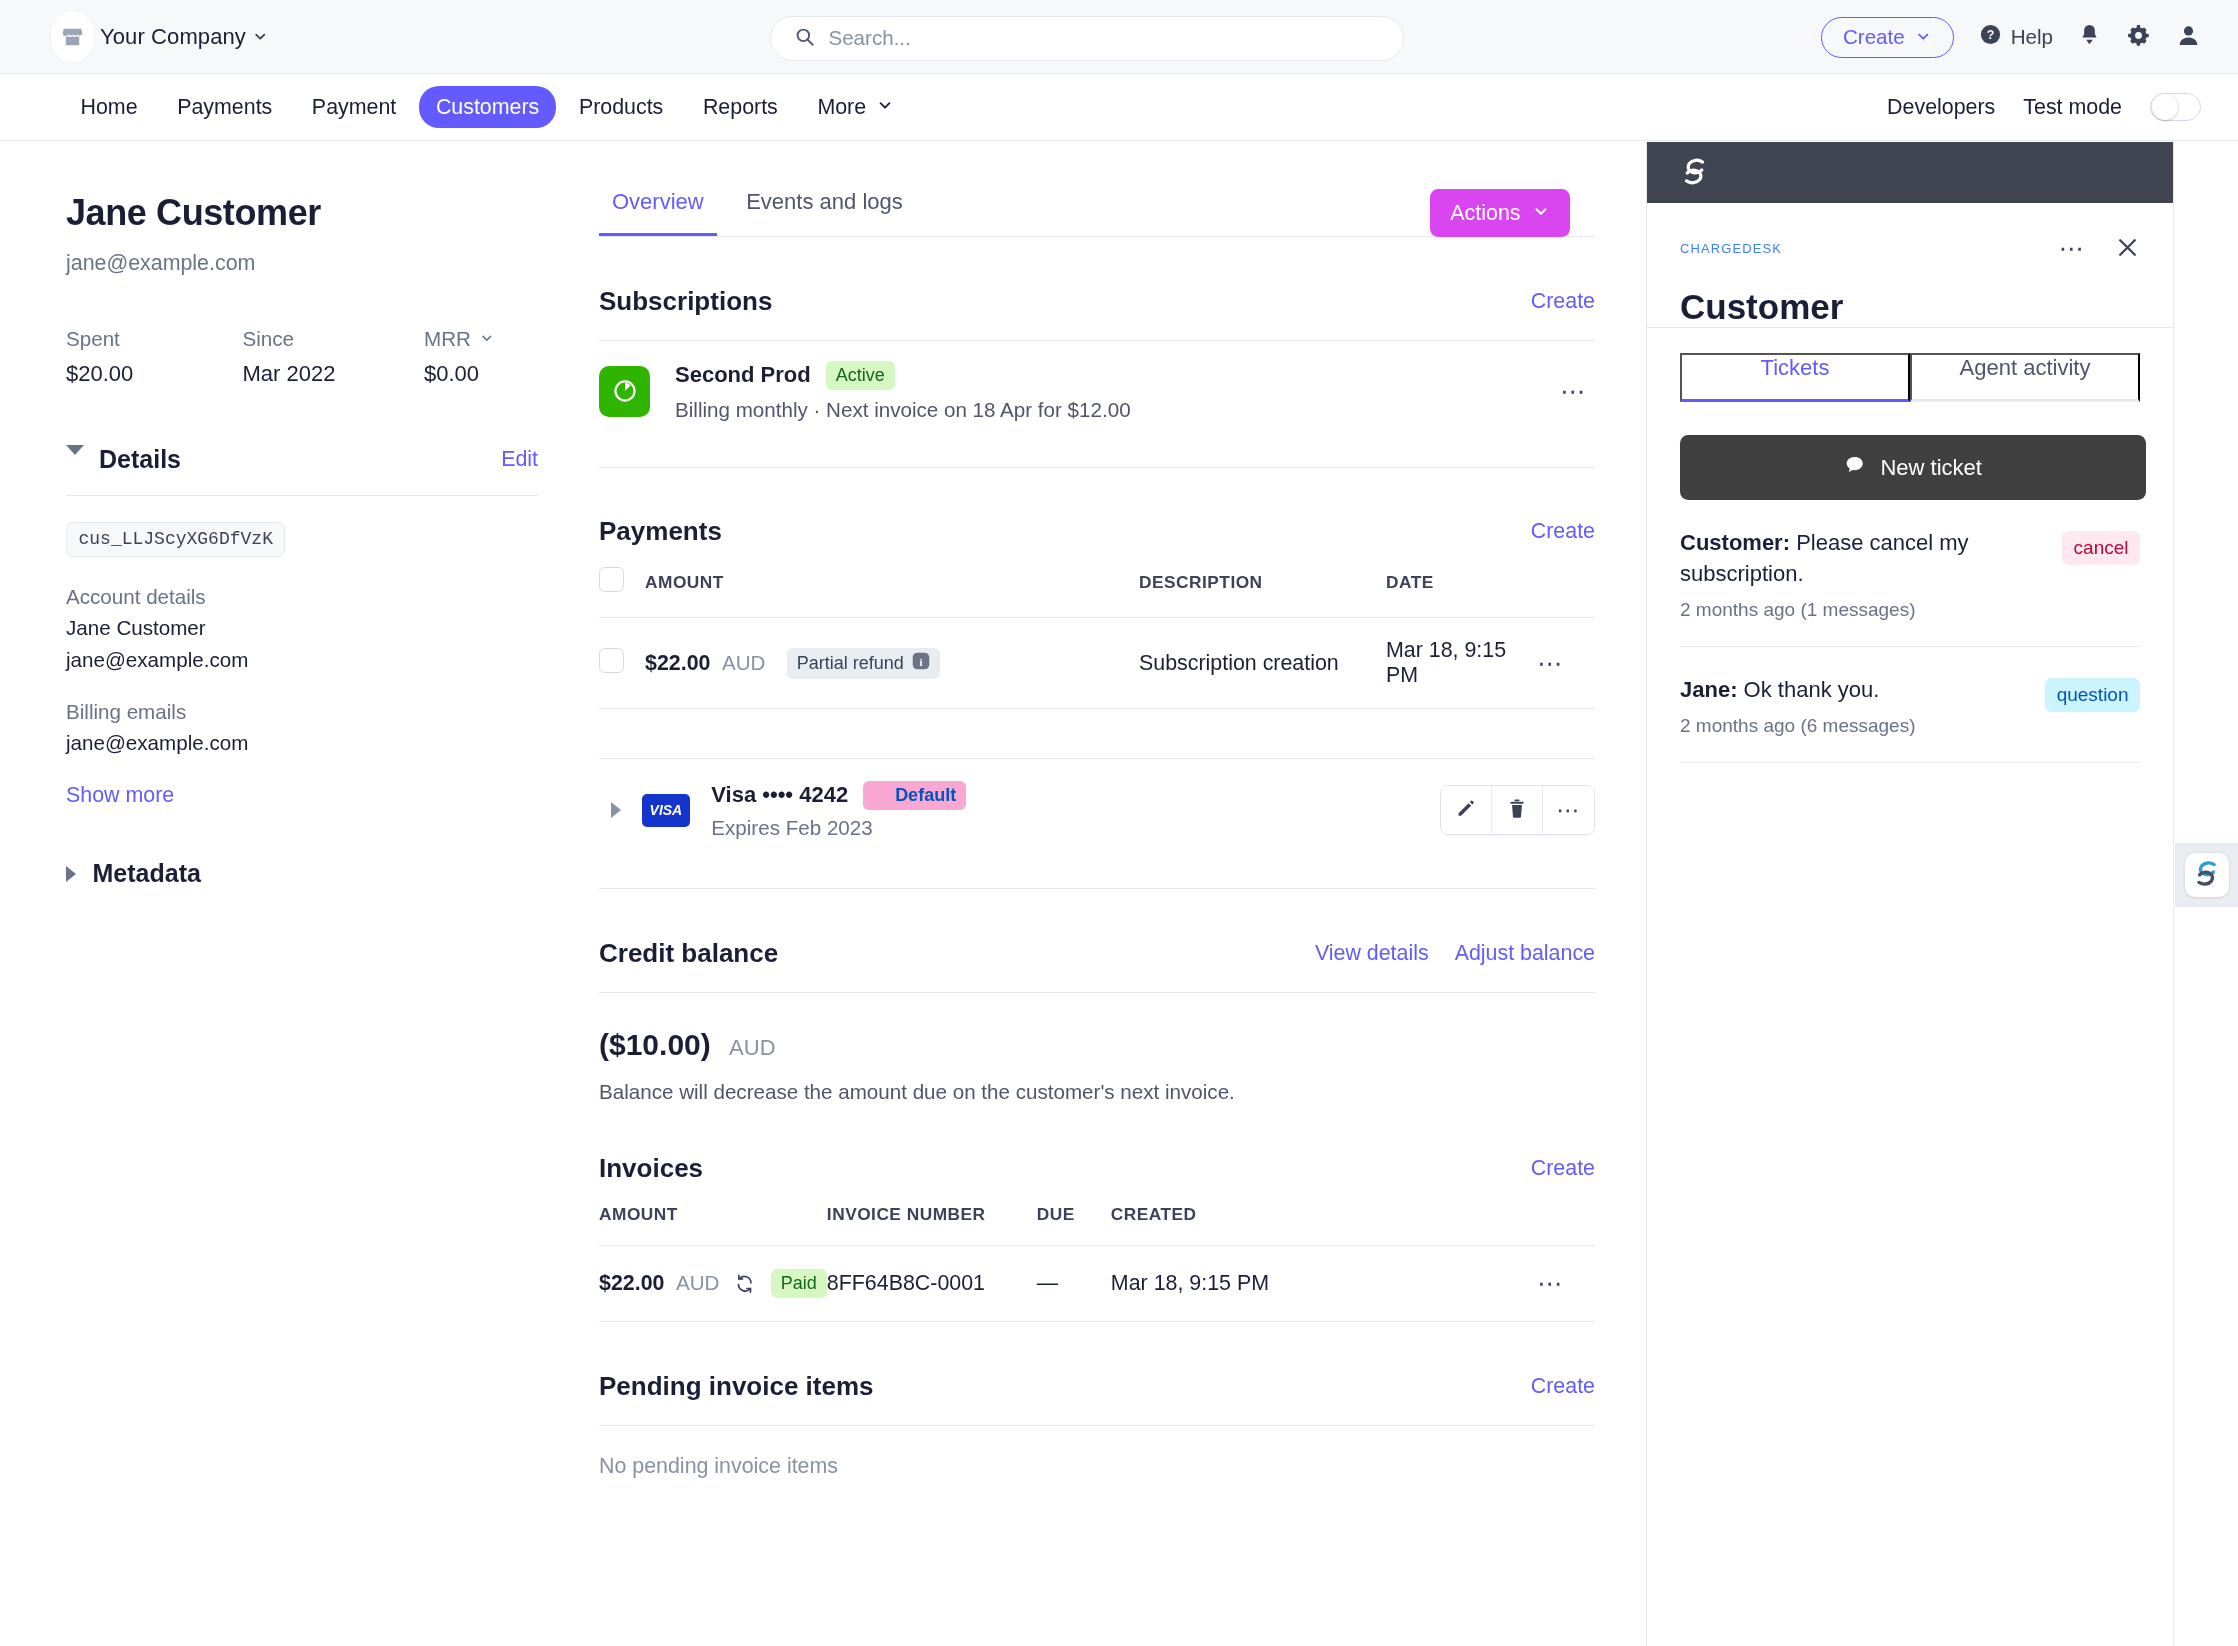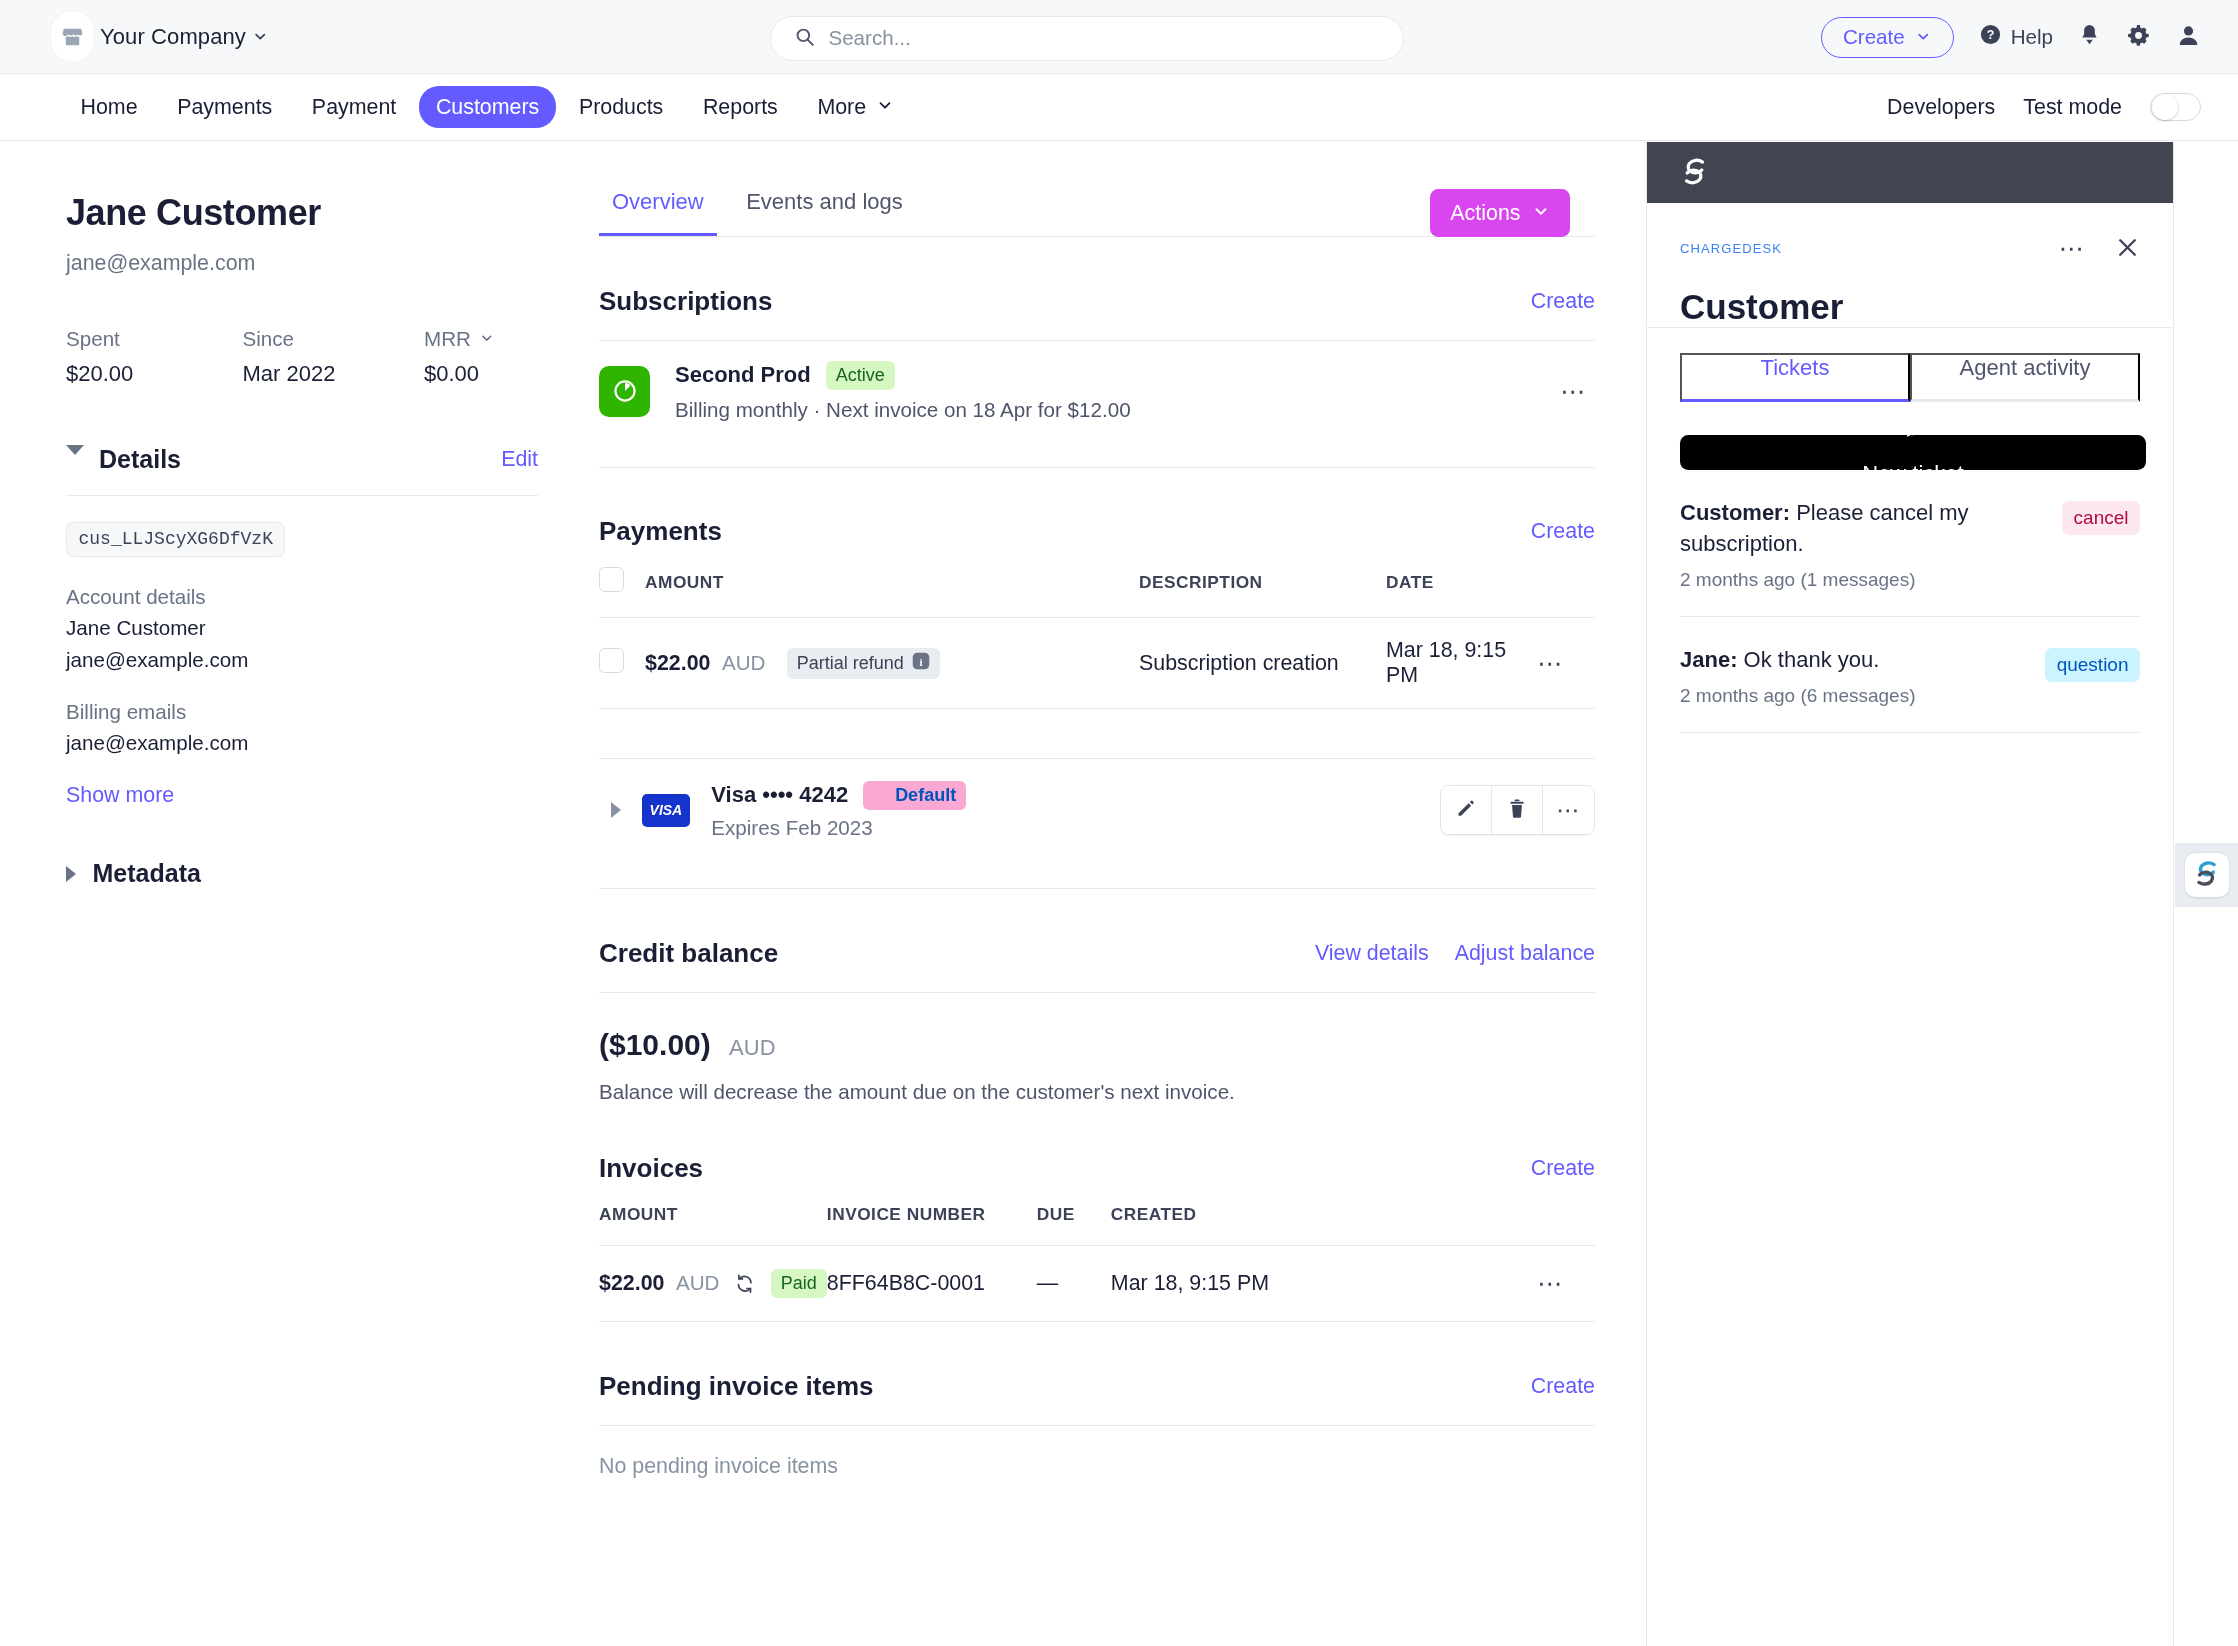--- a/index.html
+++ b/index.html
@@ -210,25 +210,24 @@
   .rpanel-div { height: 0.8px; background: #e6e9ee; }
 
   .rtabs { display: flex; padding: 0 33px; margin-top: 25px; }
   .rtab {
     flex: 1; text-align: center; font-size: 22px; color: #4f566b; padding-bottom: 18px;
     border-bottom: 3.3px solid #e6e9ee; cursor: pointer; background:none;
     font-family: "Liberation Sans", sans-serif;
   }
   .rtab.active { color: #635bff; border-bottom-color: #635bff; }
   .new-ticket {
-    margin: 33px 33px 0 33px; height: 35px; background: #000000; color: #fff;
+    margin: 33px 33px 0 33px; height: 65px; background: #404040; color: #fff;
     border: 0; border-radius: 8.2px; width: 466px; font-size: 22px; cursor: pointer;
     display: flex; align-items: center; justify-content: center; gap: 15px;
     font-family: "Liberation Sans", sans-serif;
-    flex-direction: column;
   }
   .ticket {
     margin: 0 33px; padding: 28px 0 25px 0; border-bottom: 0.8px solid #e6e9ee;
     display: flex; align-items: flex-start; justify-content: space-between; gap: 16.5px;
   }
   .ticket:first-of-type { padding-top: 35px; }
   .ticket-text { font-size: 22px; color: #1a1f36; line-height: 1.38; max-width: 329px; }
   .ticket-text b { font-weight: bold; }
   .ticket-meta { font-size: 19px; color: #697386; margin-top: 10px; }
   .tag { font-size: 19px; padding: 5.8px 11.5px; border-radius: 6.6px; white-space: nowrap; margin-top: 3.3px; }

